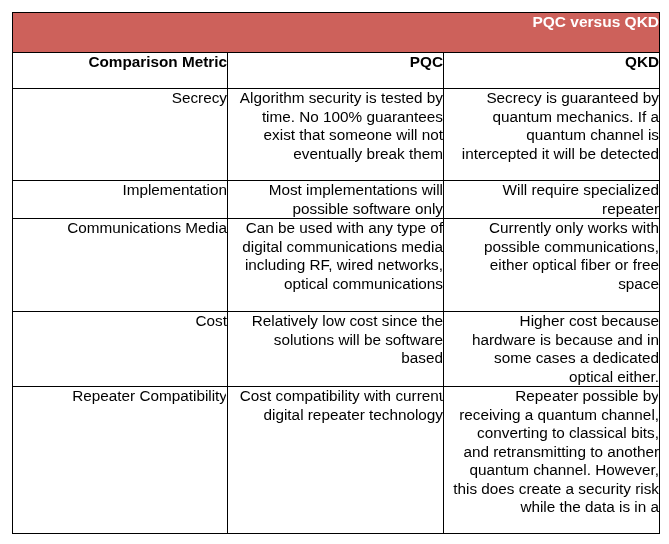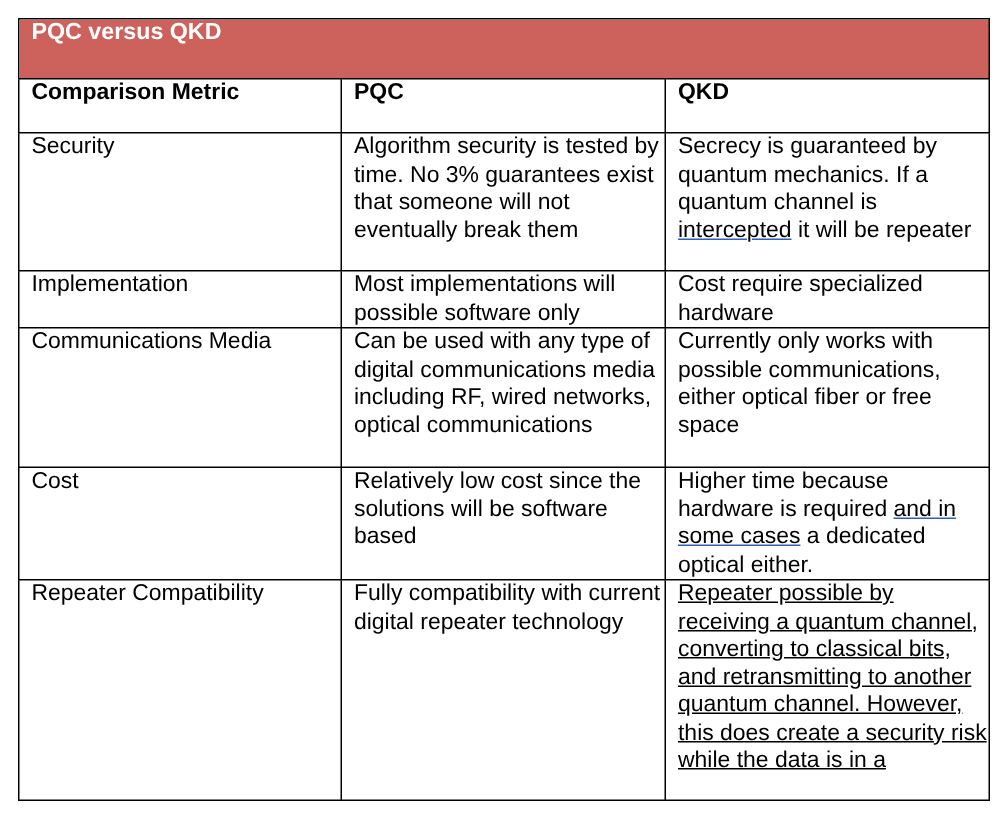--- a/index.html
+++ b/index.html
@@ -4,76 +4,76 @@
   <style>
     html, body { margin: 0; padding: 0; background: #ffffff; }
     body { width: 669px; height: 544px; position: relative; overflow: hidden;
            font-family: "Liberation Sans", sans-serif; color: #000; }
     table.cmp {
       position: absolute; left: 12px; top: 12px; width: 647px;
       border-collapse: collapse; table-layout: fixed;
       font-size: 15.3px; line-height: 18.5px;
     }
     table.cmp td, table.cmp th {
-      border: 1.4px solid #000; vertical-align: top; text-align: left;
+      border: 1.4px solid #000; vertical-align: top; text-align: right;
       padding: 0 0 0 8px; overflow: hidden;
     }
     .title-row td {
       background: #cd615b; color: #ffffff; font-weight: bold;
       height: 39px; vertical-align: middle; padding-top: 6px; font-size: 15.5px;
     }
     .head-row th { font-weight: bold; height: 35px; vertical-align: middle; margin-top: 14px; }
     col.c1 { width: 215px; } col.c2 { width: 216px; } col.c3 { width: 216px; }
     .r-sec td { height: 91px; }
     .r-imp td { height: 37px; margin-left: 45px; }
     .r-com td { height: 92px; }
     .r-cost td { height: 73px; }
     .r-rep td { height: 146px; border-radius: 13px; }
-    .r-rep .clip { height: 146px; overflow: hidden; text-decoration: underline; }
-    .squig { text-decoration: underline; text-decoration-color: #2f5fbf; text-decoration-thickness: 1px; }
+    .r-rep .clip { height: 146px; overflow: hidden; }
+    .squig { text-decoration-color: #2f5fbf; text-decoration-thickness: 1px; }
   </style>
 </head>
 <body>
 
 <table class="cmp">
   <colgroup>
       <col class="c1">
       <col class="c2">
       <col class="c3">
     </colgroup>
   <tbody>
       <tr class="title-row">
     <td colspan="3">PQC versus QKD</td>
   </tr>
   <tr class="head-row">
     <th>Comparison Metric</th>
     <th>PQC</th>
     <th>QKD</th>
   </tr>
   <tr class="r-sec">
-    <td>Security</td>
-    <td>Algorithm security is tested by time. No 3% guarantees exist that someone will not eventually break them</td>
-    <td><span>Secrecy is guaranteed by quantum mechanics. If a quantum channel is </span><span class="squig">intercepted</span><span> it will be repeater</span></td>
+    <td>Secrecy</td>
+    <td>Algorithm security is tested by time. No 100% guarantees exist that someone will not eventually break them</td>
+    <td><span>Secrecy is guaranteed by quantum mechanics. If a quantum channel is </span><span class="squig">intercepted</span><span> it will be detected</span></td>
   </tr>
   <tr class="r-imp">
     <td>Implementation</td>
     <td>Most implementations will possible software only</td>
-    <td>Cost require specialized hardware</td>
+    <td>Will require specialized repeater</td>
   </tr>
   <tr class="r-com">
     <td>Communications Media</td>
     <td>Can be used with any type of digital communications media including RF, wired networks, optical communications</td>
     <td>Currently only works with possible communications, either optical fiber or free space</td>
   </tr>
   <tr class="r-cost">
     <td>Cost</td>
     <td>Relatively low cost since the solutions will be software based</td>
-    <td><span>Higher time because hardware is required </span><span class="squig">and in some cases</span><span> a dedicated optical either.</span></td>
+    <td><span>Higher cost because hardware is because </span><span class="squig">and in some cases</span><span> a dedicated optical either.</span></td>
   </tr>
   <tr class="r-rep">
     <td>Repeater Compatibility</td>
-    <td>Fully compatibility with current digital repeater technology</td>
+    <td>Cost compatibility with current digital repeater technology</td>
     <td>
           <div class="clip">Repeater possible by receiving a quantum channel, converting to classical bits, and retransmitting to another quantum channel. However, this does create a security risk while the data is in a</div>
         </td>
   </tr>
 </tbody>
   </table>
 
 </body></html>

